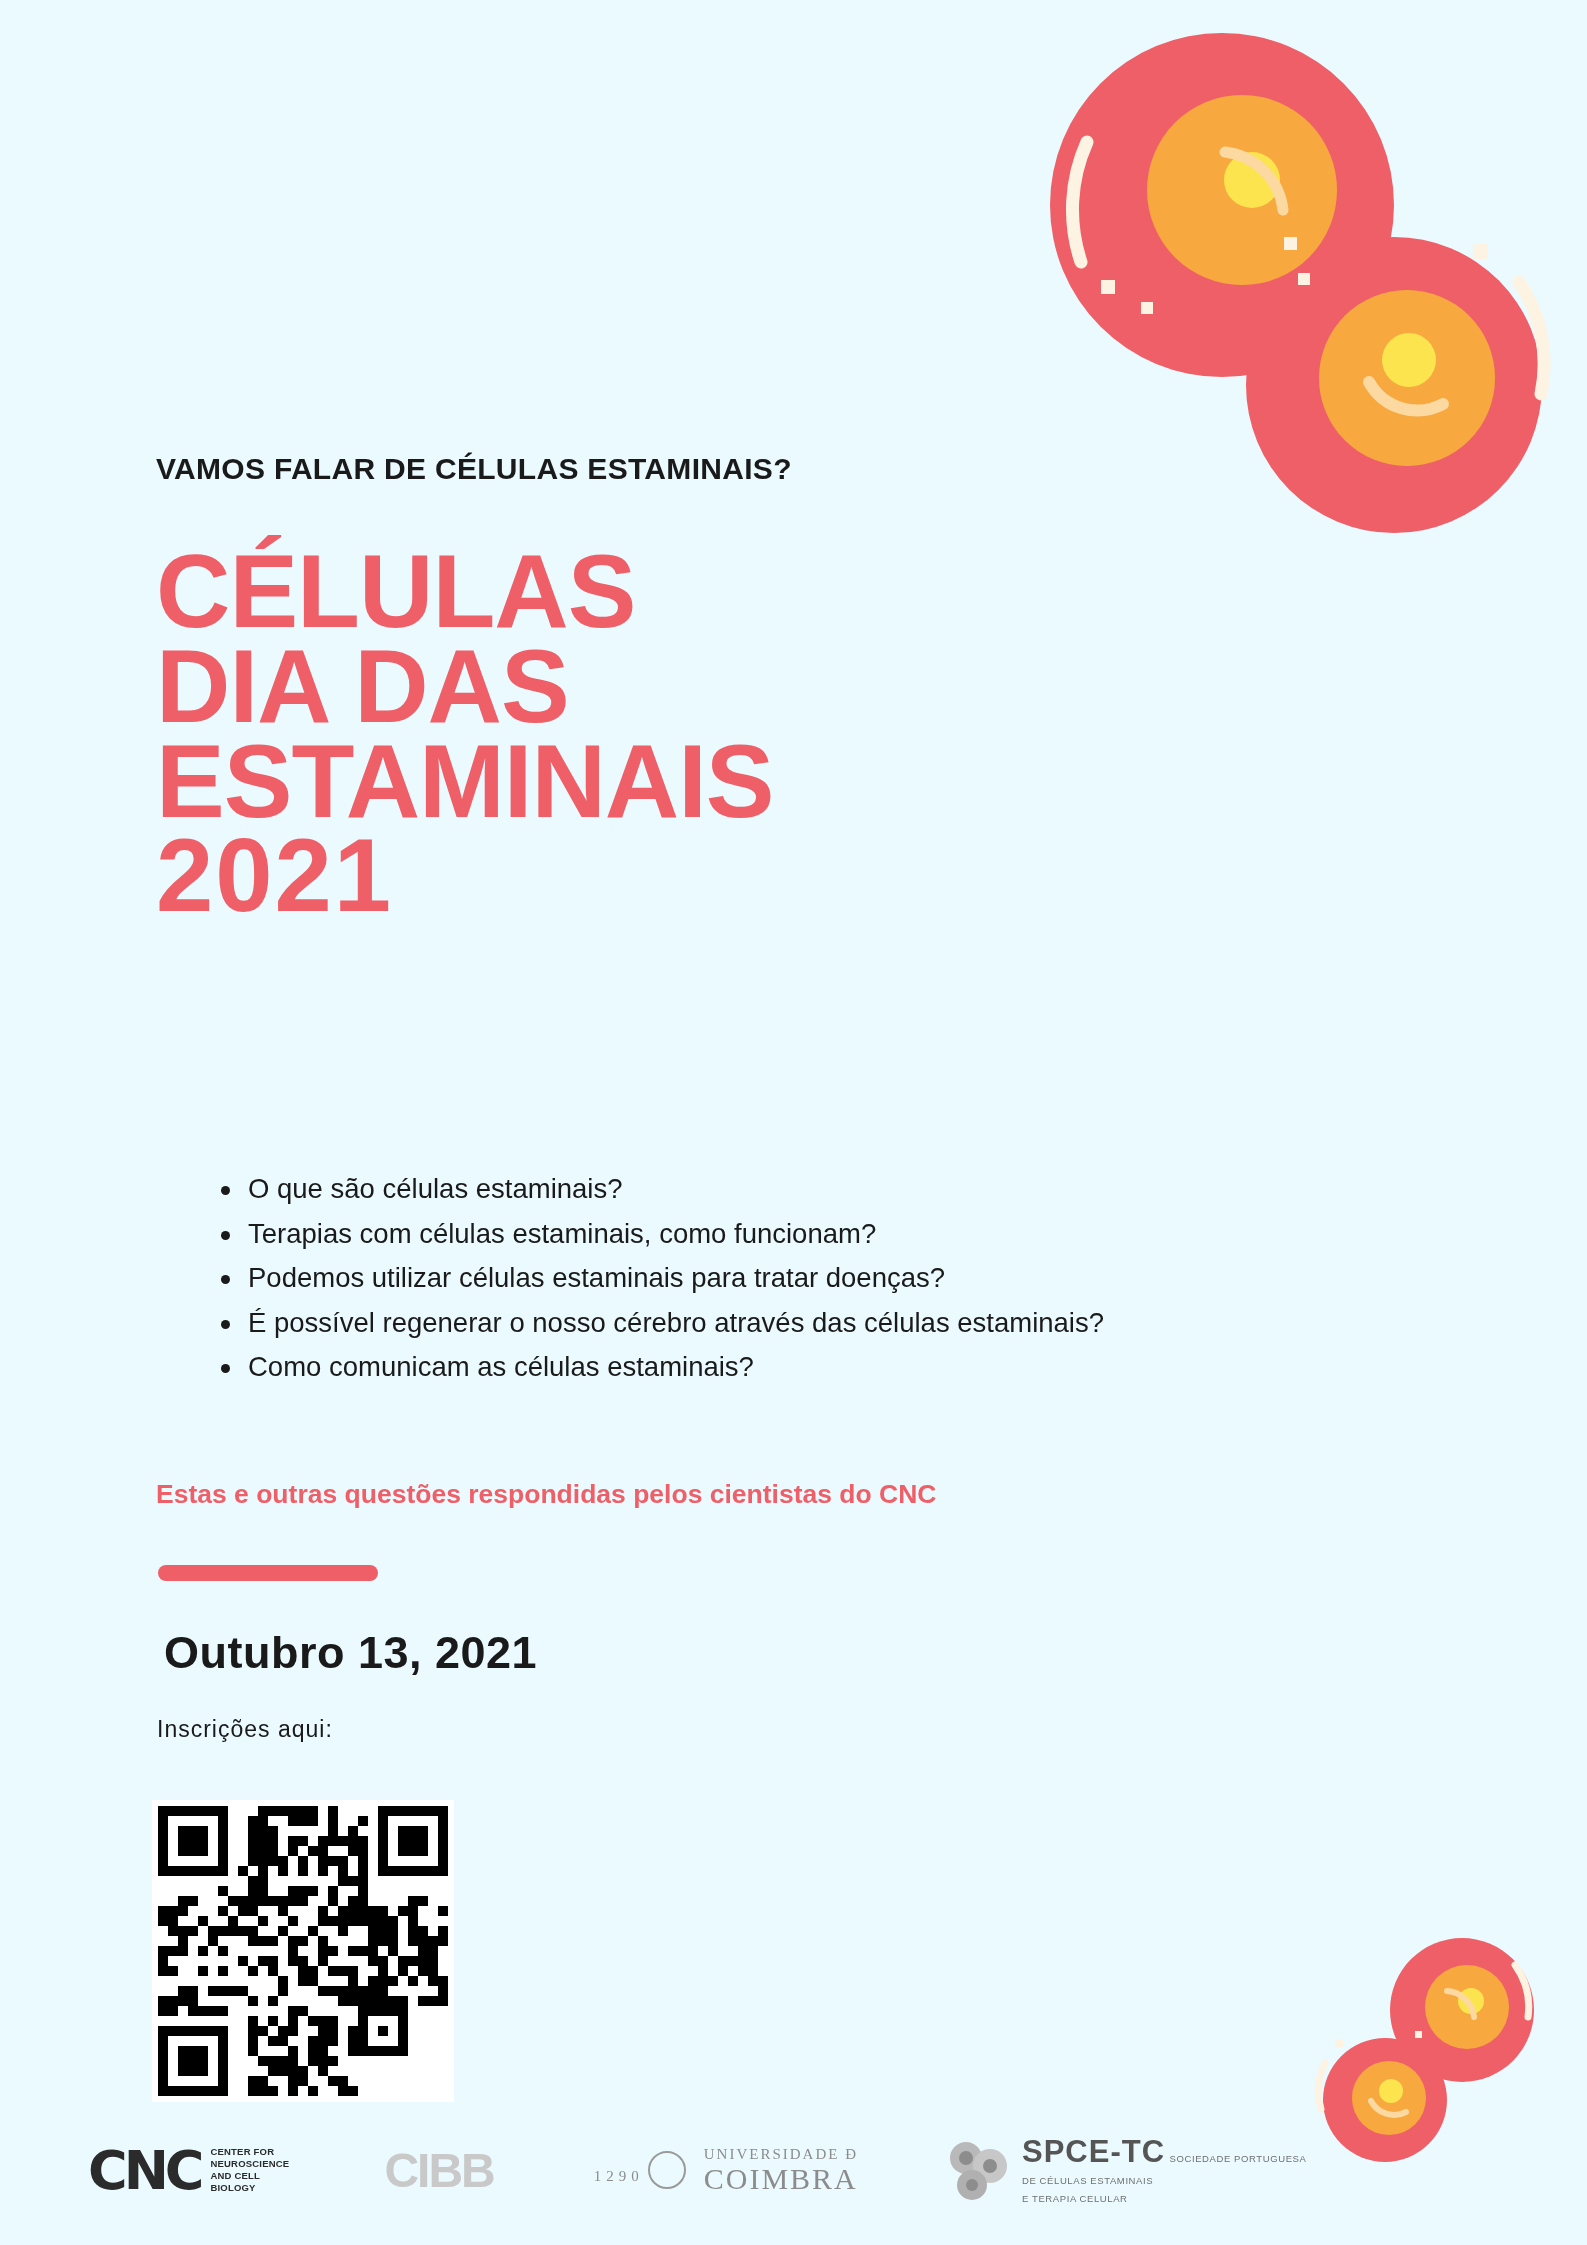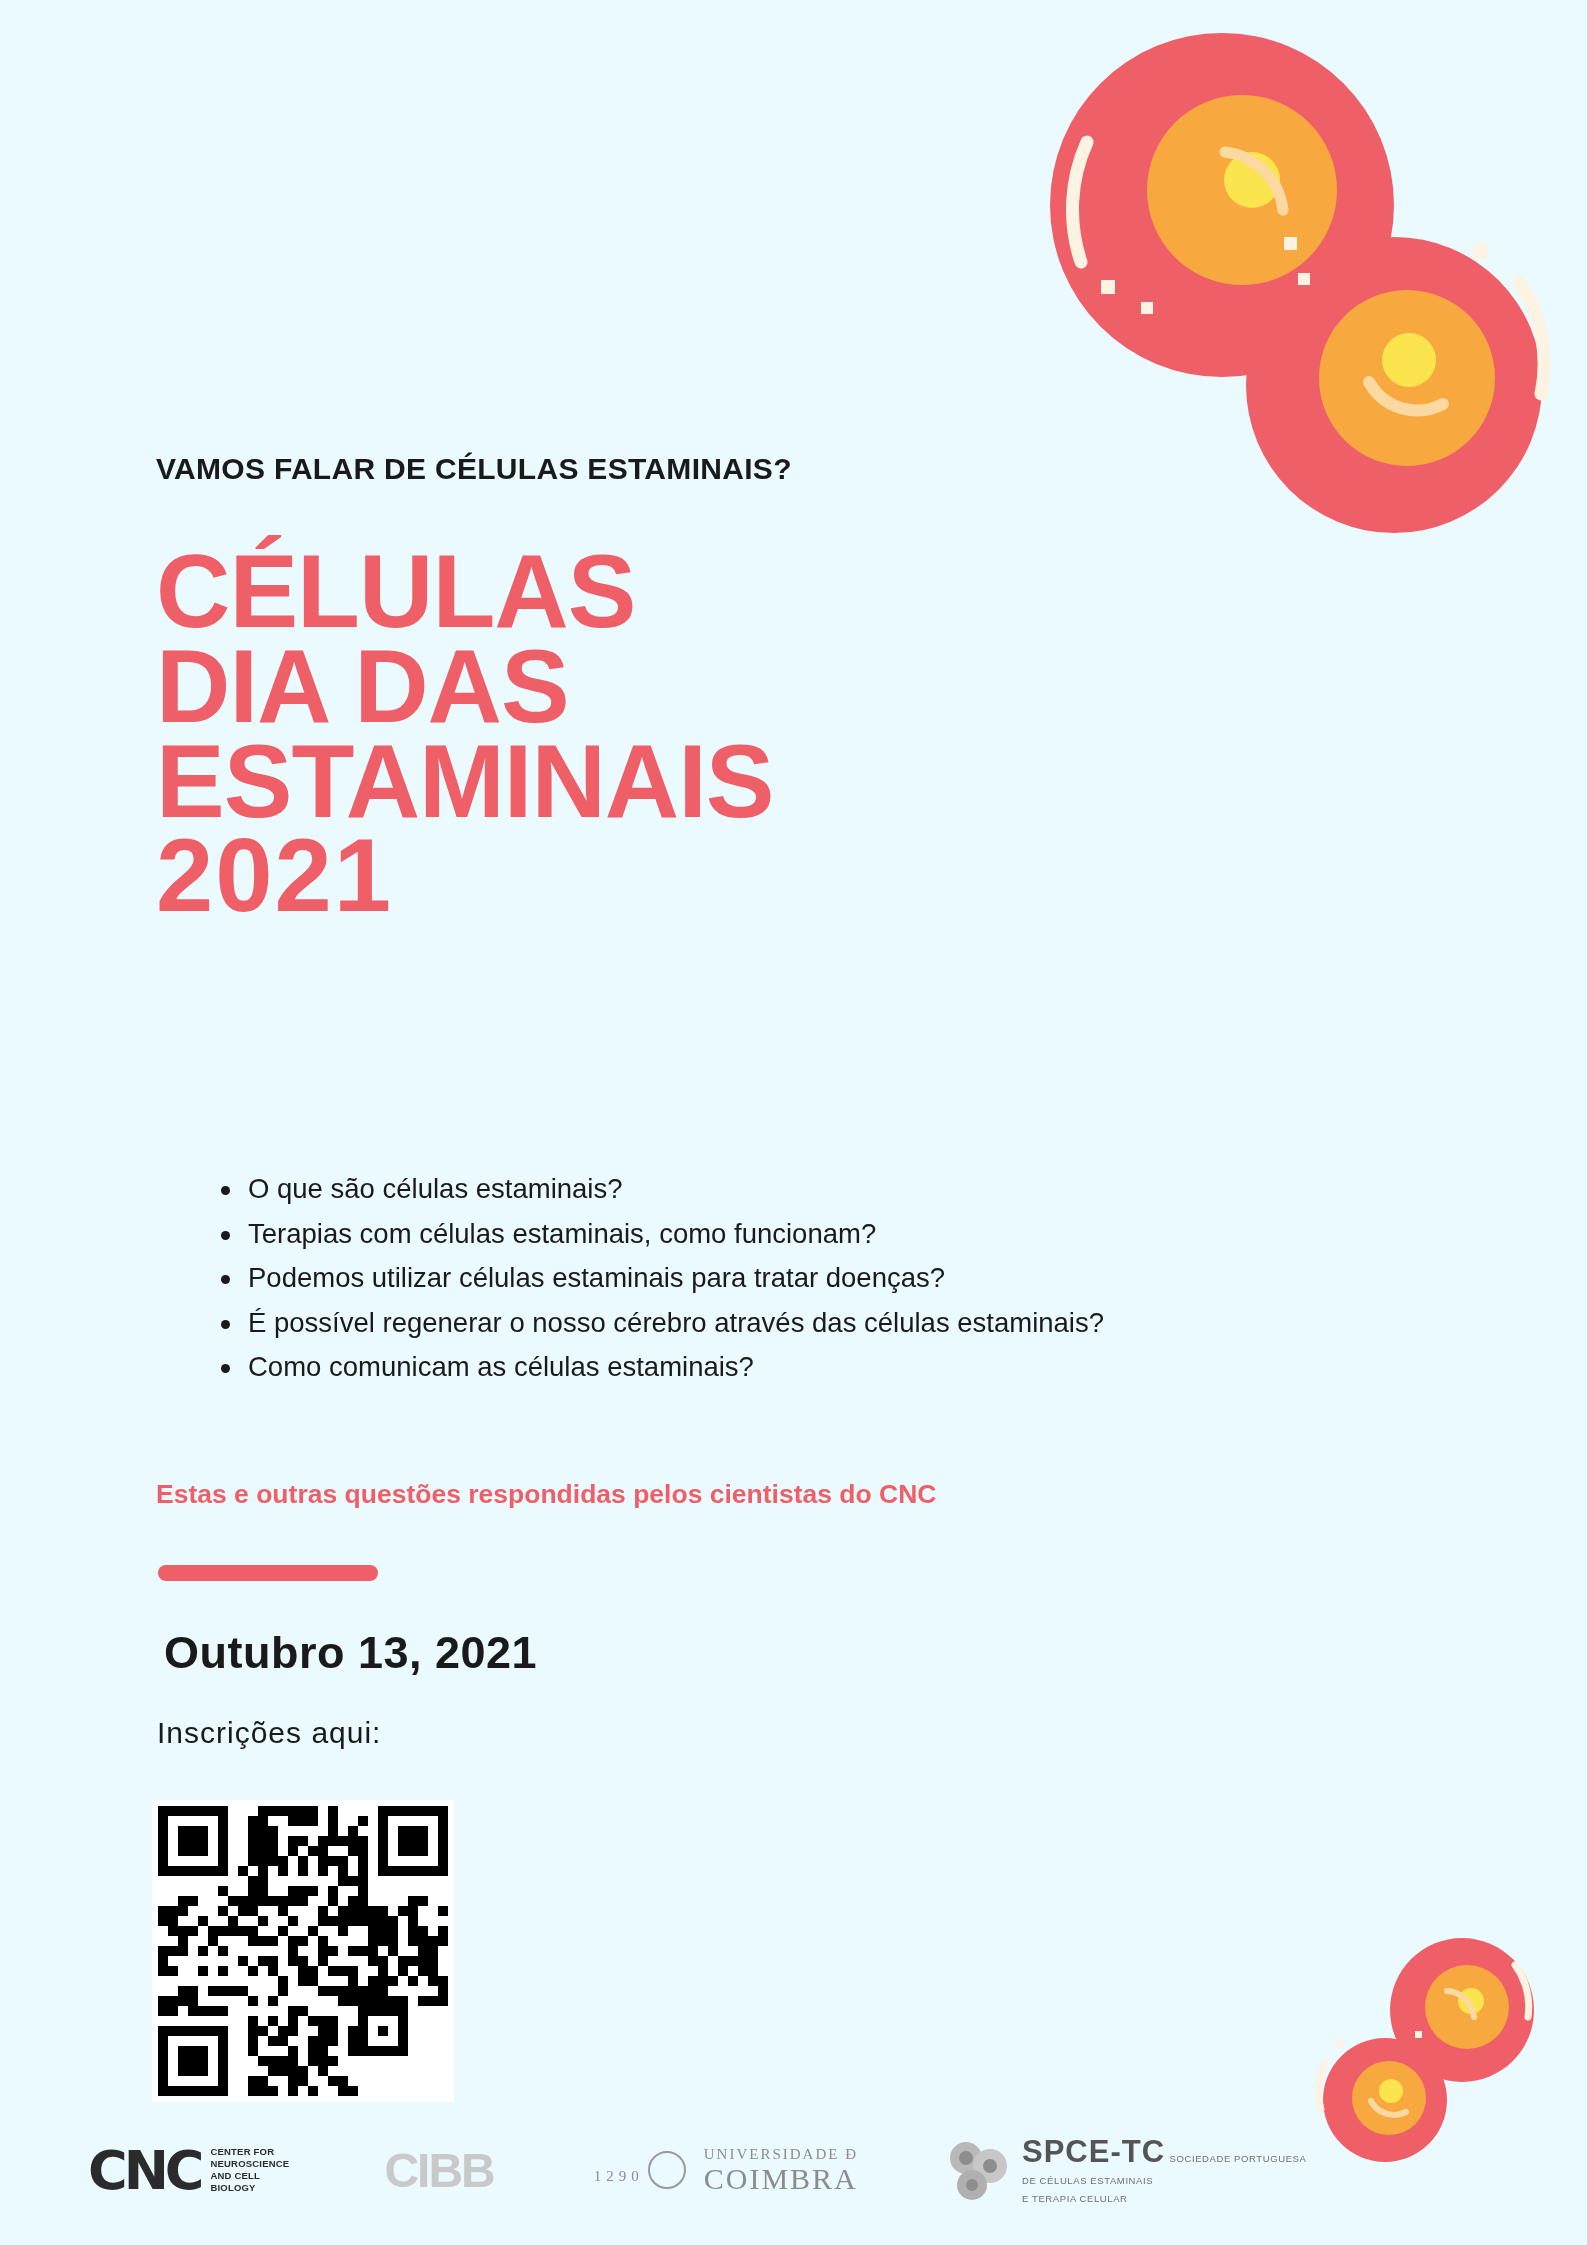--- a/index.html
+++ b/index.html
@@ -126,21 +126,21 @@
     font-weight: bold;
     letter-spacing: 0.5px;
     margin-left: 8px;
   }
 
   .signup {
     position: absolute;
     top: 1716px;
     left: 1px;
     color: #1a1a1a;
-    font-size: 30px;
+    font-size: 23px;
     letter-spacing: 1px;
   }
 
   
   .qr {
     position: absolute;
     top: 1800px;
     left: 152px;
     width: 290px;
     height: 290px;

